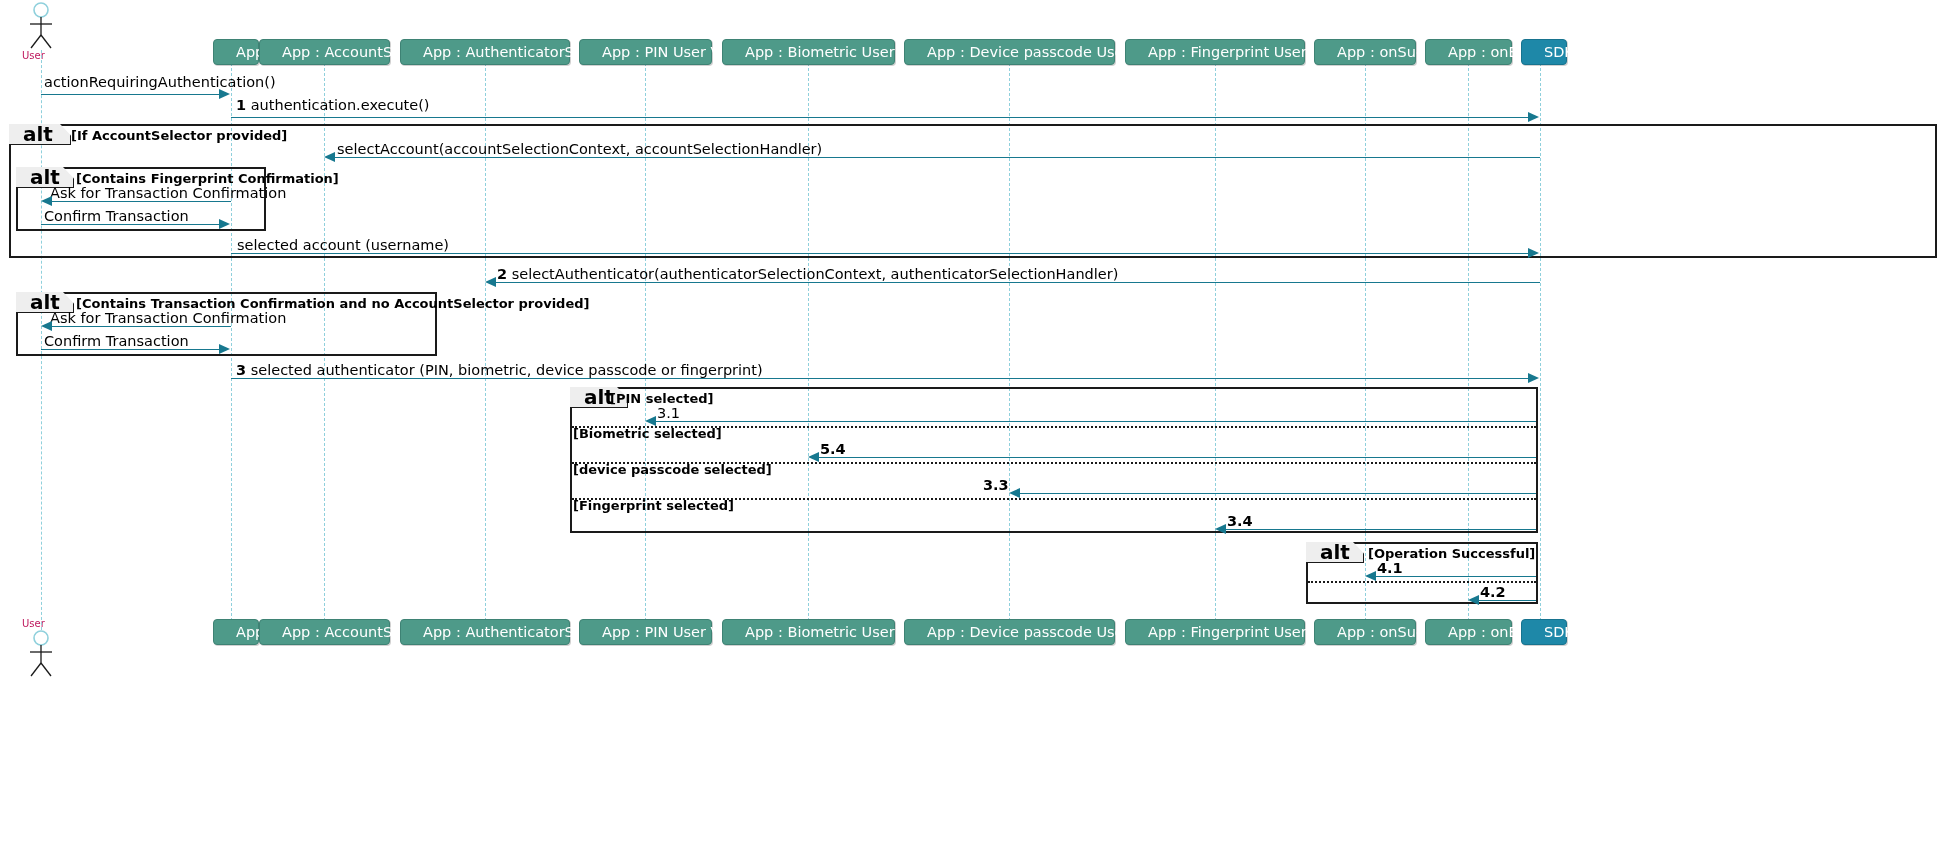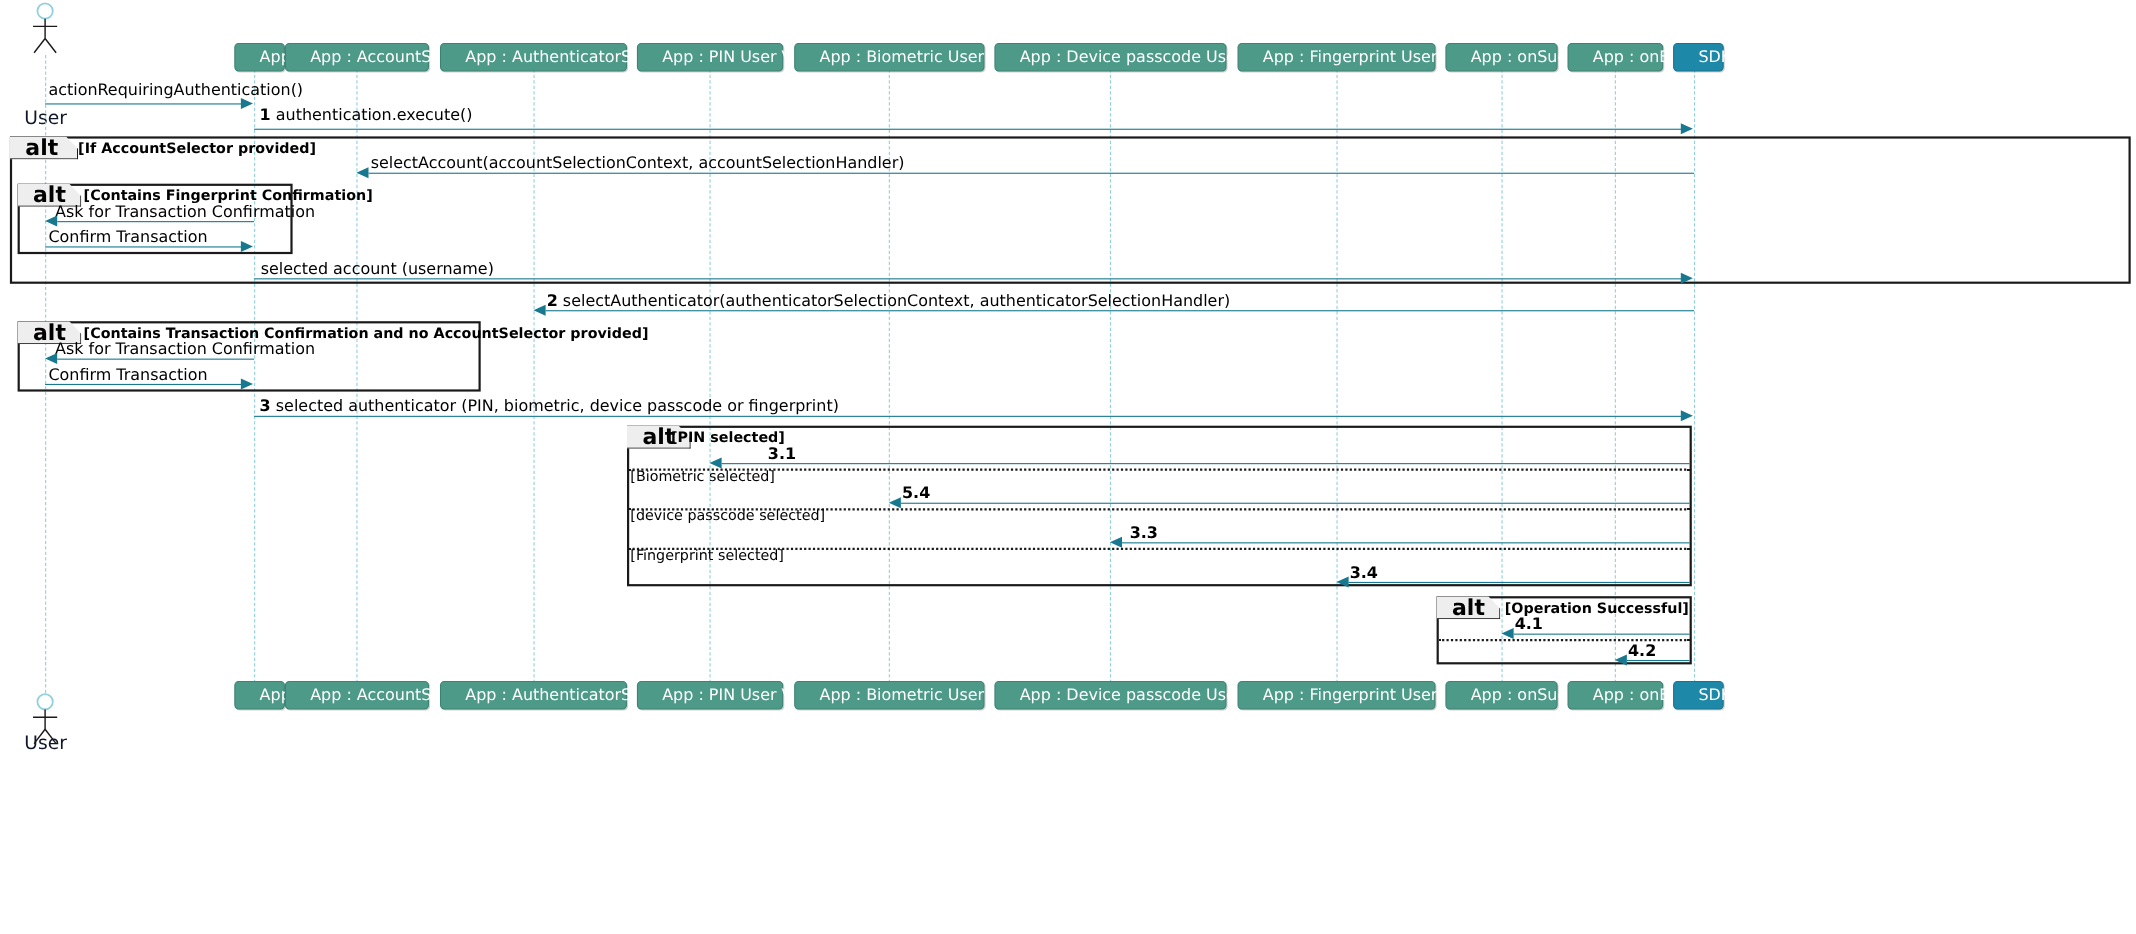--- a/index.html
+++ b/index.html
@@ -19,21 +19,21 @@
     height:26px;
     text-align:center;
     white-space:nowrap;
     padding:0 22px;
     box-shadow:1px 1px 0 rgba(0,0,0,.18);
   }
   .plabel.sdk{background:#1E88A8;border-color:#17738F;}
 
   
   .actor-name{
-    position:absolute;font-size:17px;color:#0f172a;white-space:nowrap;margin-top:48px;
+    position:absolute;font-size:10px;color:#be185d;white-space:nowrap;
   }
 
   
   .lifeline{
     position:absolute;width:0;border-left:1px dashed #8FD0DC;
   }
 
   
   .msgline{
     position:absolute;height:0;border-top:1.4px solid #17788F;
@@ -63,21 +63,21 @@
     color:#000;line-height:20px;padding-left:14px;
     clip-path:polygon(0 0,calc(100% - 11px) 0,100% 55%,100% 100%,0 100%);
   }
   .fraglabel{
     position:absolute;font-size:13px;font-weight:bold;color:#000;white-space:nowrap;
   }
   .fragdiv{
     position:absolute;height:0;border-top:2px dotted #1A1A1A;
   }
   .fragelse{
-    position:absolute;font-size:13px;font-weight:normal;color:#000;white-space:nowrap;
+    position:absolute;font-size:13px;font-weight:bold;color:#000;white-space:nowrap;
   }
 </style>
 </head>
 <body>
 
 <div id="diagram">
 
   <svg style="position:absolute;left:25px;top:2px;" width="32" height="48">
     <circle cx="16" cy="8" r="7" fill="#ffffff" stroke="#8FD0DC" stroke-width="1.6"></circle>
     <line x1="16" y1="15" x2="16" y2="33" stroke="#1A1A1A" stroke-width="1.3"></line>
@@ -179,35 +179,35 @@
   <div class="arrowR" style="left:219px;top:344px;"></div>
 
   <div class="msgtext" style="left:236px;top:362px;"><b>3</b> <span>selected authenticator (PIN, biometric, device passcode or fingerprint)</span></div>
   <div class="msgline" style="left:231px;top:378px;width:1298px;"></div>
   <div class="arrowR" style="left:1528px;top:373px;"></div>
 
   <div class="frag" style="left:570px;top:387px;width:968px;height:146px;"></div>
   <div class="fragtab" style="left:570px;top:387px;width:58px;">alt</div>
   <div class="fraglabel" style="left:610px;top:391px;text-align:center;">[PIN selected]</div>
 
-  <div class="msgtext" style="left:657px;top:405px;font-weight:bold;margin-left:41px;">3.1</div>
+  <div class="msgtext" style="left:657px;top:405px;font-weight:normal;">3.1</div>
   <div class="msgline" style="left:656px;top:421px;width:880px;"></div>
   <div class="arrowL" style="left:645px;top:416px;"></div>
 
   <div class="fragdiv" style="left:572px;top:426px;width:964px;"></div>
   <div class="fragelse" style="left:573px;top:426px;">[Biometric selected]</div>
 
   <div class="msgtext" style="left:820px;top:441px;font-weight:bold;">5.4</div>
   <div class="msgline" style="left:819px;top:457px;width:717px;"></div>
   <div class="arrowL" style="left:808px;top:452px;"></div>
 
   <div class="fragdiv" style="left:572px;top:462px;width:964px;"></div>
   <div class="fragelse" style="left:573px;top:462px;">[device passcode selected]</div>
 
-  <div class="msgtext" style="left:1027px;top:477px;font-weight:bold;">3.3</div>
+  <div class="msgtext" style="left:983px;top:477px;font-weight:bold;">3.3</div>
   <div class="msgline" style="left:1020px;top:493px;width:516px;"></div>
   <div class="arrowL" style="left:1009px;top:488px;"></div>
 
   <div class="fragdiv" style="left:572px;top:498px;width:964px;"></div>
   <div class="fragelse" style="left:573px;top:498px;">[Fingerprint selected]</div>
 
   <div class="msgtext" style="left:1227px;top:513px;font-weight:bold;">3.4</div>
   <div class="msgline" style="left:1226px;top:529px;width:310px;"></div>
   <div class="arrowL" style="left:1215px;top:524px;"></div>
 

